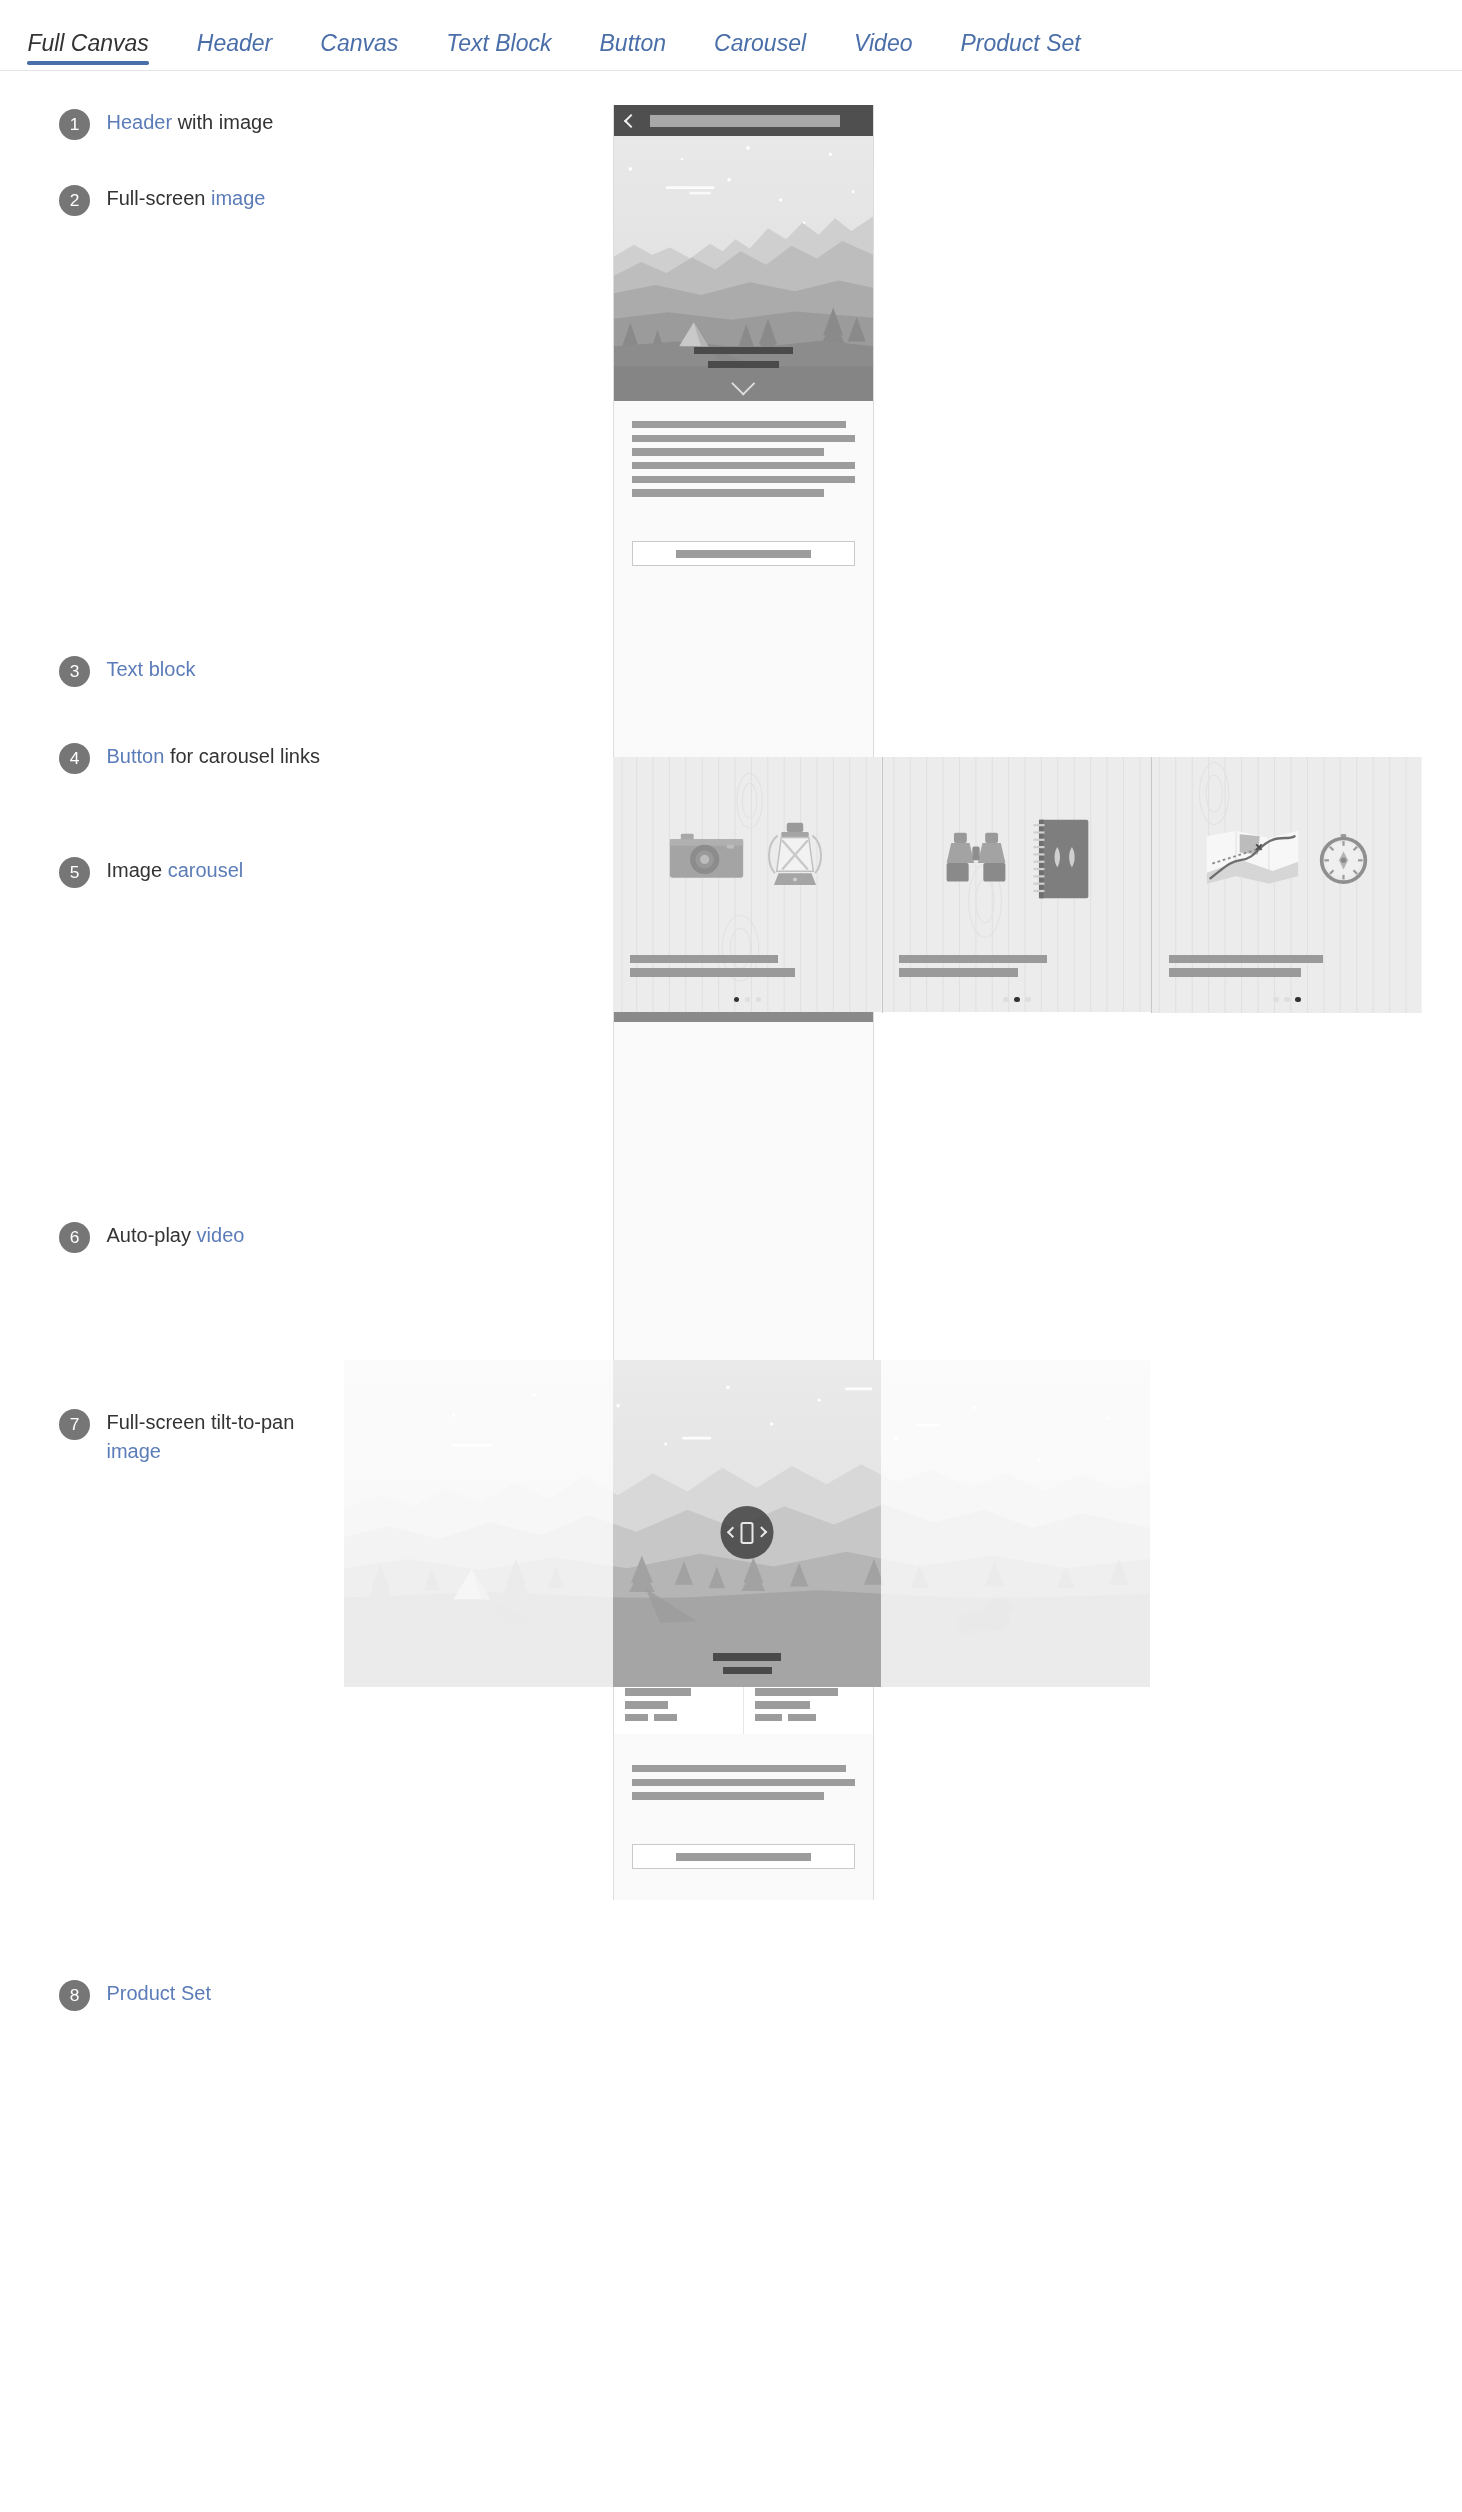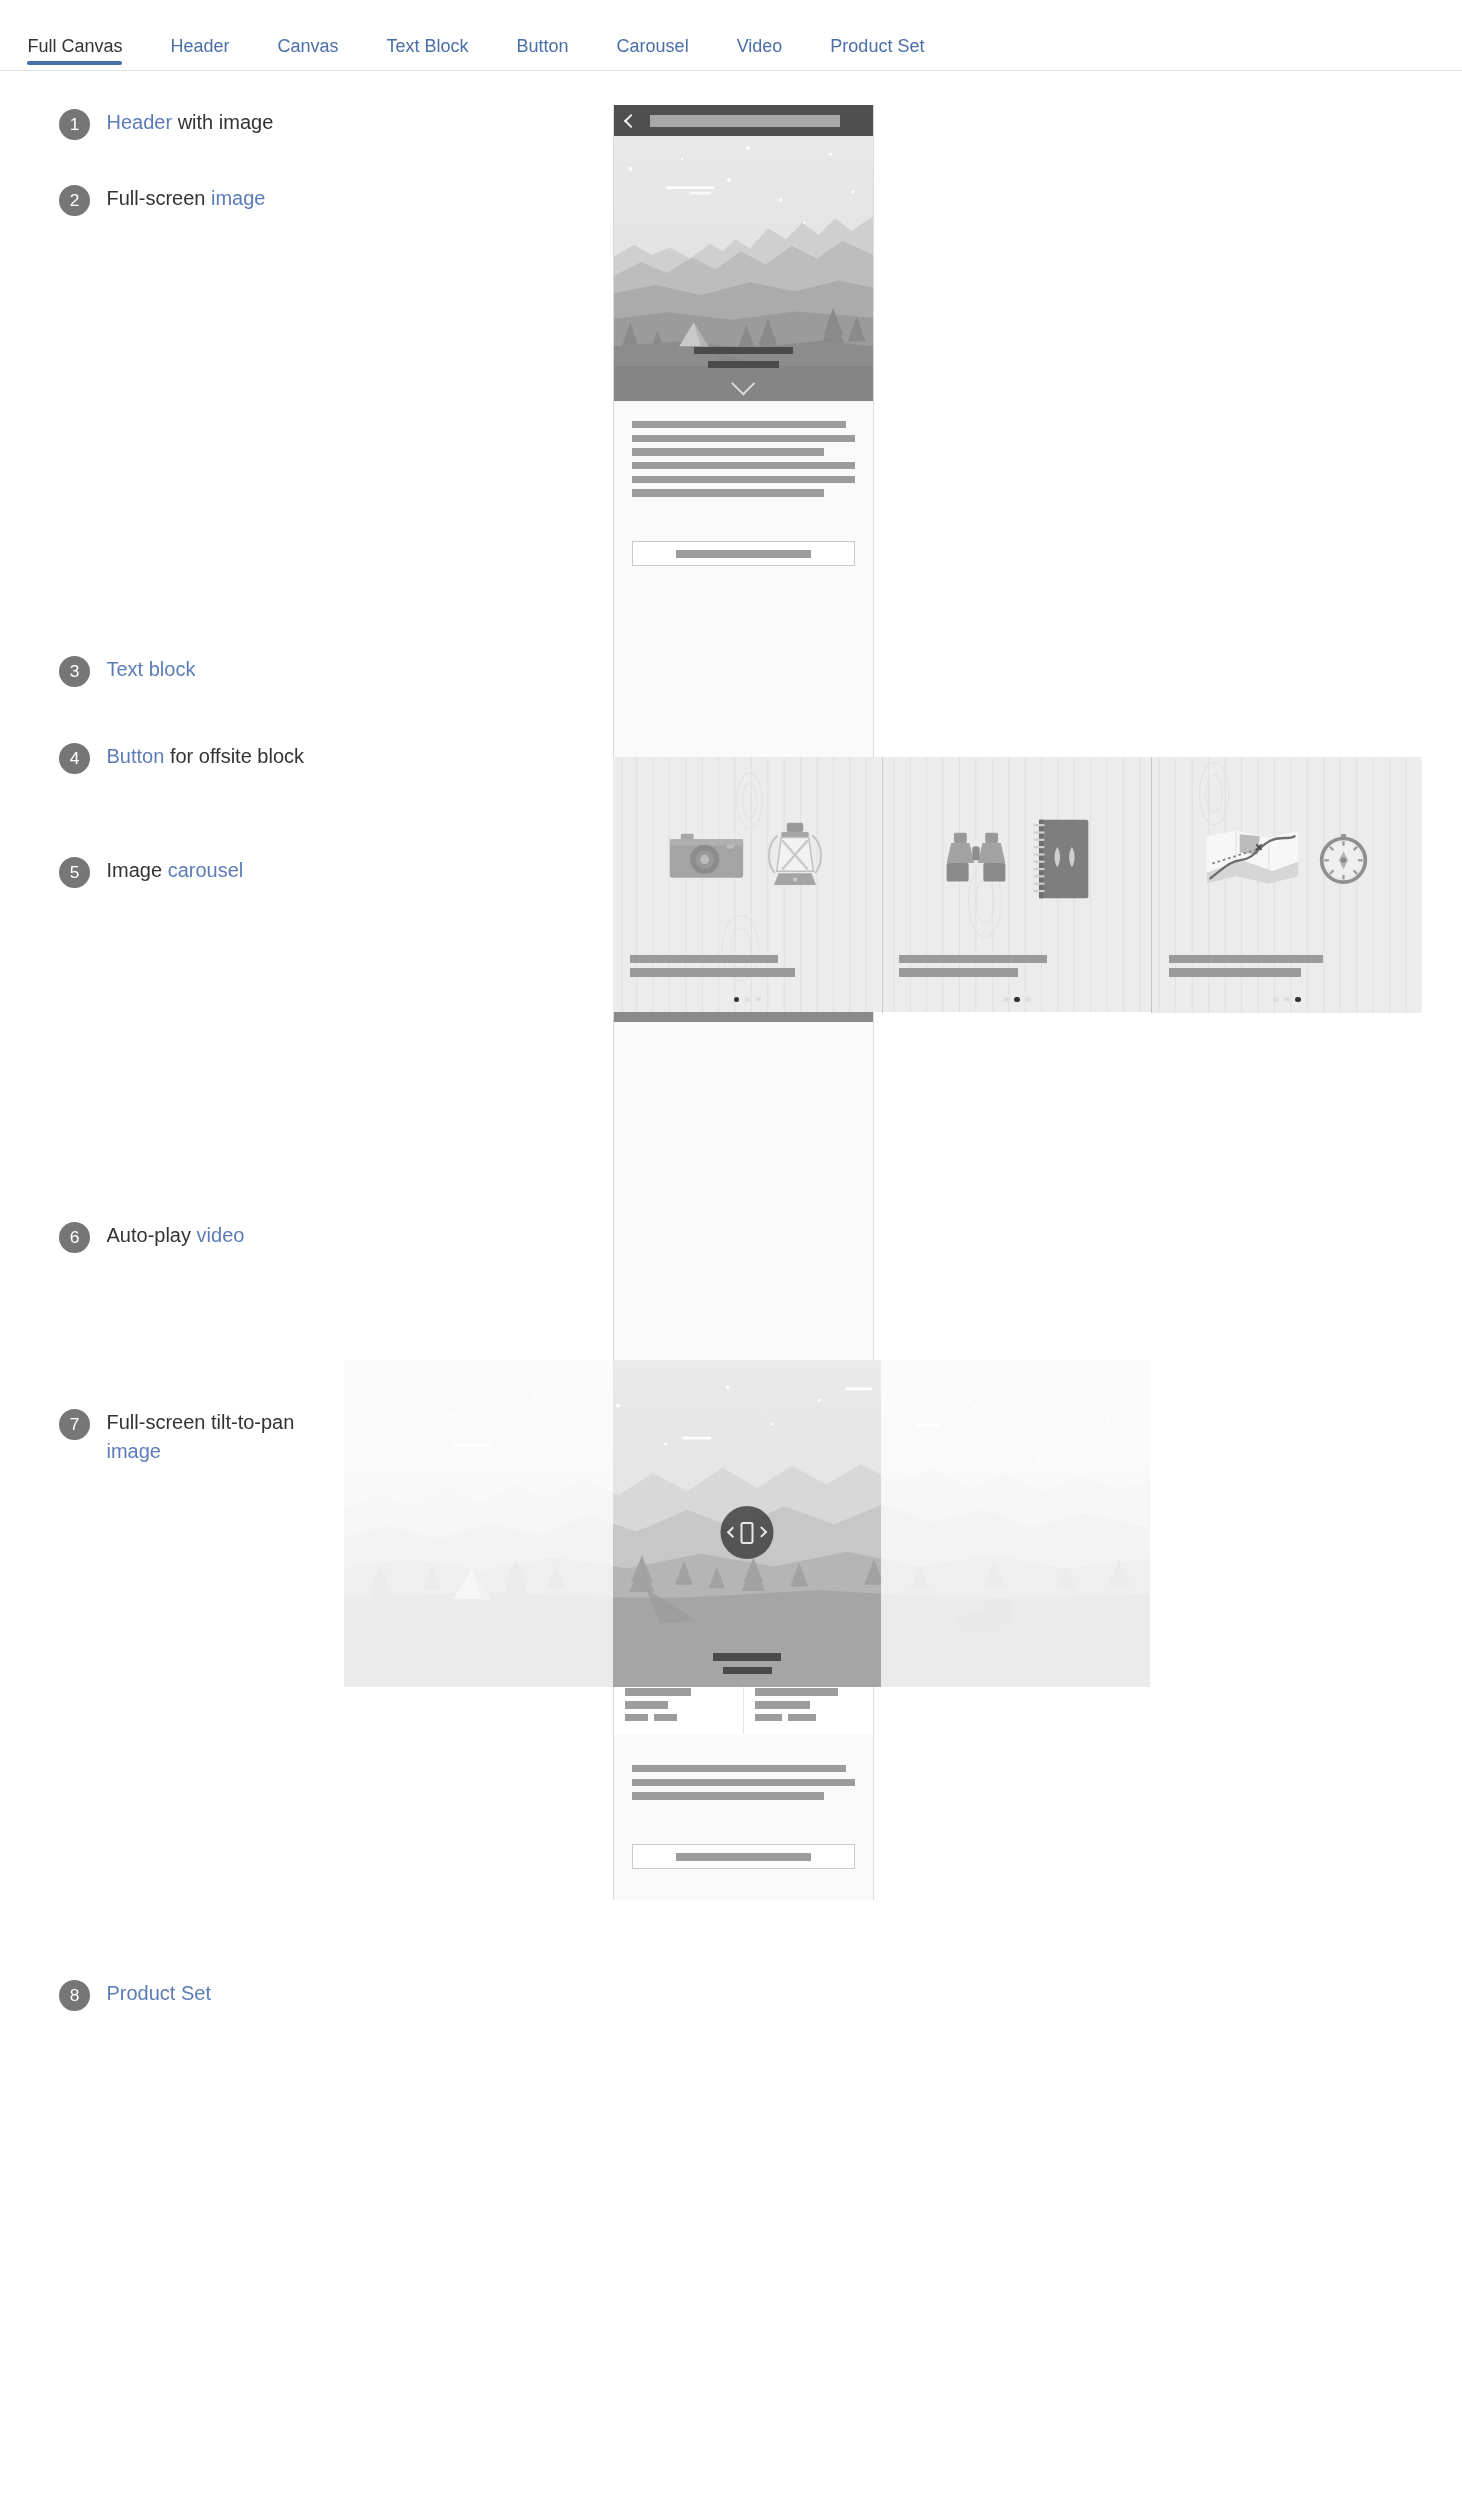--- a/index.html
+++ b/index.html
@@ -13,23 +13,23 @@
   }
 
   
   #tabbar {
     position:absolute; left:0; top:0; width:1463px; height:71px;
     border-bottom:0.9px solid #e4e4e4;
     padding-left:27.4px;
     display:flex; align-items:flex-end; gap:0;
   }
   .tab {
-    font-size:18px; line-height:1;
+    font-size:23px; line-height:1;
     color:#4a6ea8; padding:0 24px 14.6px 24px;
-    position:relative; white-space:nowrap; cursor:pointer;
+    position:relative; white-space:nowrap; cursor:pointer;font-style:italic;
   }
   .tab:first-child { padding-left:0; }
   .tab.active { color:#333333; }
   .tab.active:after {
     content:""; position:absolute; left:0; right:24px; bottom:5.5px;
     height:3.7px; background:#4a6ea8; border-radius:1.8px;
   }
 
   
   .anno { position:absolute; display:flex; align-items:flex-start; gap:16.5px; }
@@ -161,21 +161,21 @@
   <div class="txt"><span>Full-screen </span><span class="lk">image</span><span></span></div>
 </div>
 
 <div class="anno" style="left:59px; top:655px;">
   <div class="bullet">3</div>
   <div class="txt"><span></span><span class="lk">Text block</span><span></span></div>
 </div>
 
 <div class="anno" style="left:59px; top:742px;">
   <div class="bullet">4</div>
-  <div class="txt"><span></span><span class="lk">Button</span><span> for offsite block</span></div>
+  <div class="txt"><span></span><span class="lk">Button</span><span> for carousel links</span></div>
 </div>
 
 <div class="anno" style="left:59px; top:856px;">
   <div class="bullet">5</div>
   <div class="txt"><span>Image </span><span class="lk">carousel</span><span></span></div>
 </div>
 
 <div class="anno" style="left:59px; top:1221px;">
   <div class="bullet">6</div>
   <div class="txt"><span>Auto-play </span><span class="lk">video</span><span></span></div>

